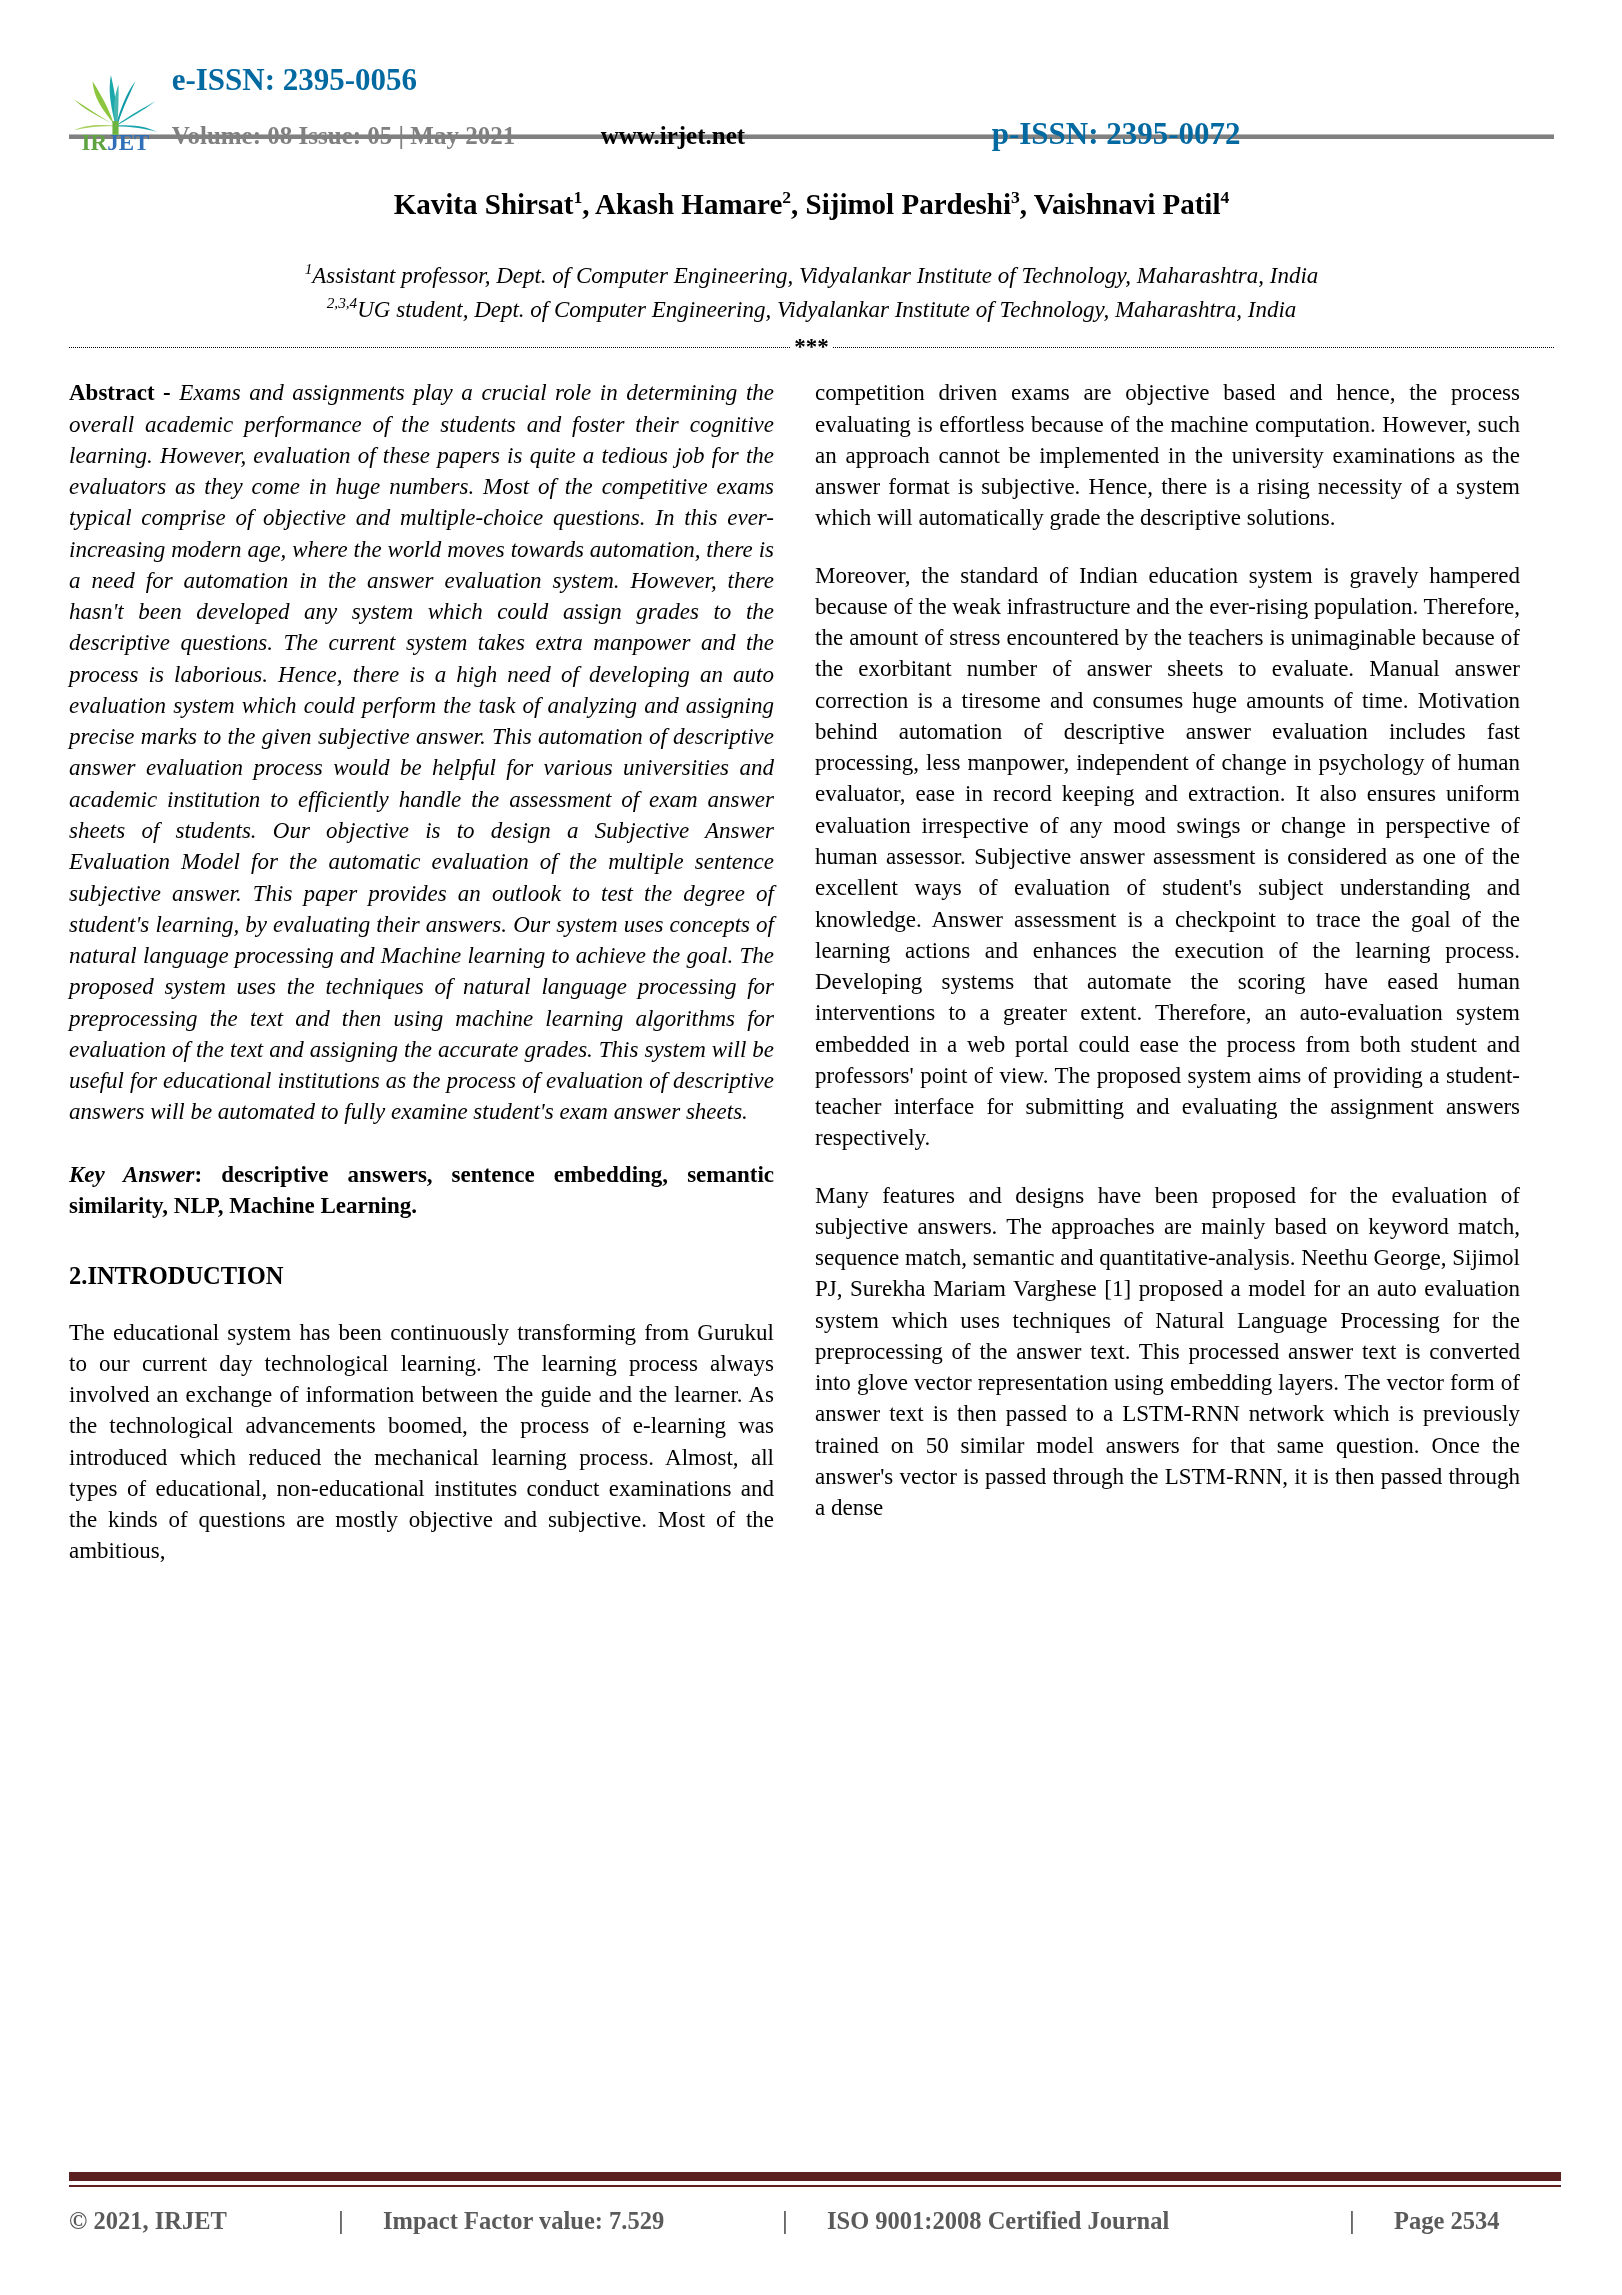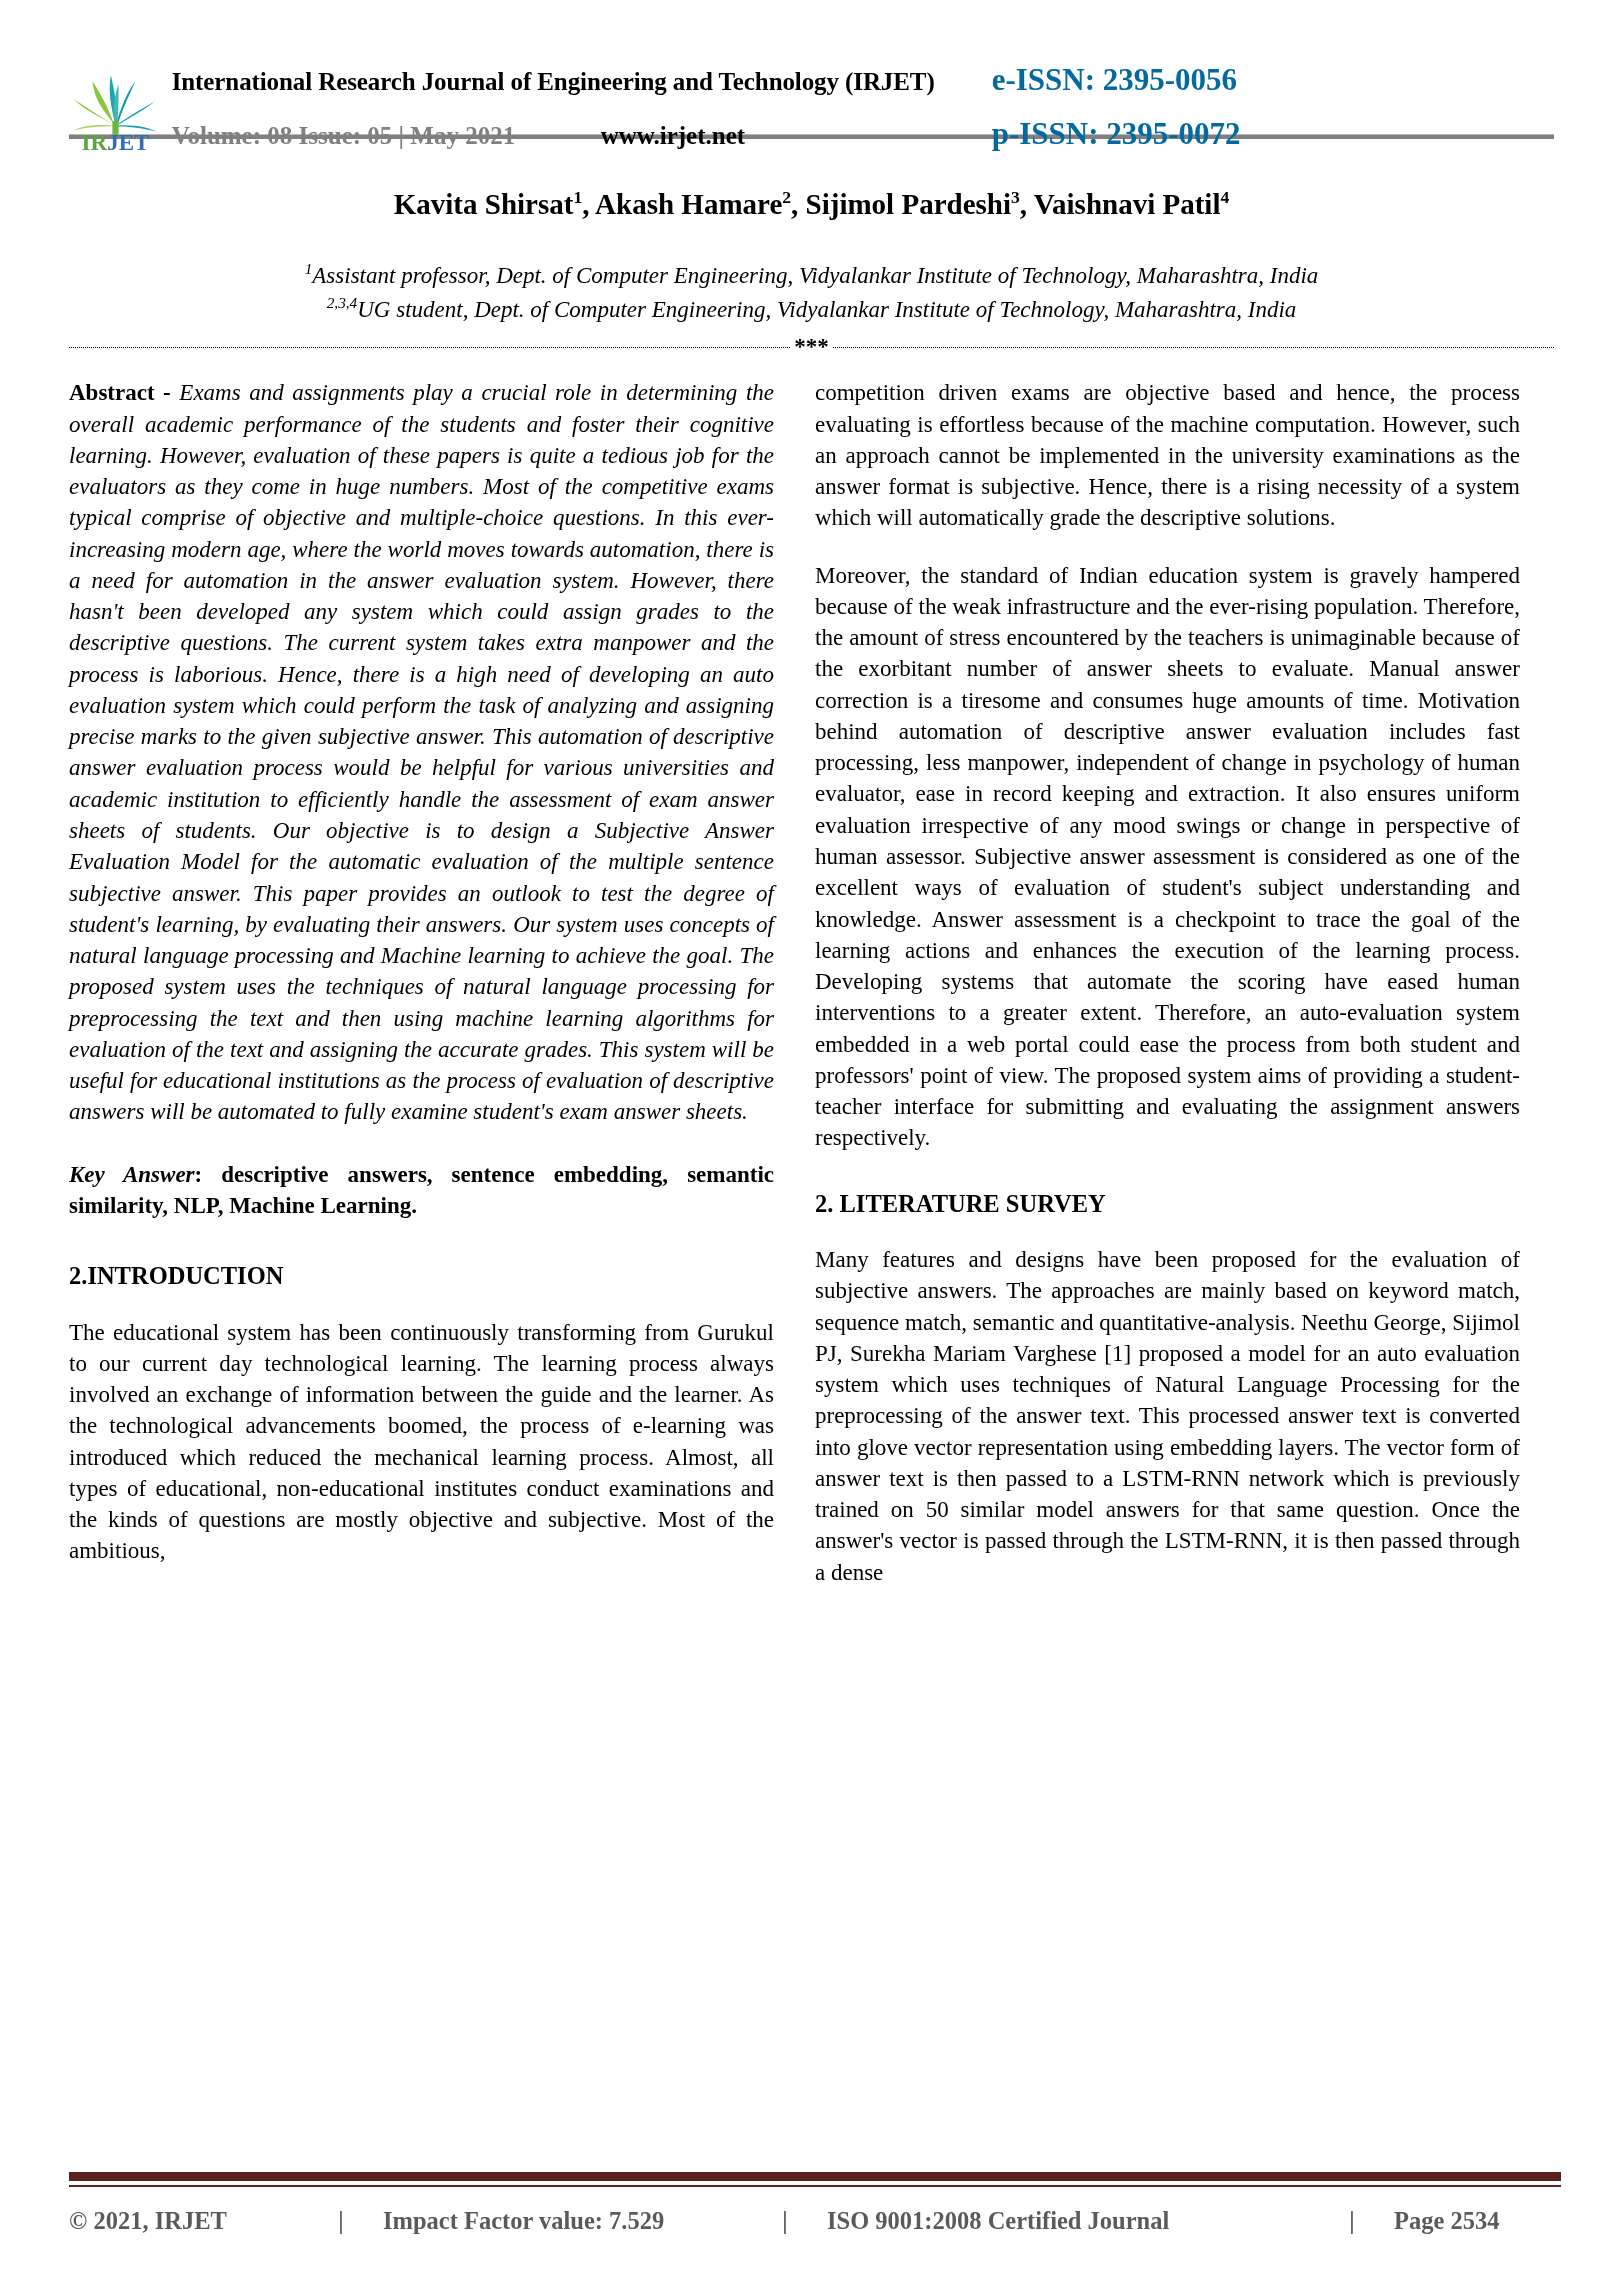--- a/index.html
+++ b/index.html
@@ -245,21 +245,20 @@
 
           <text x="54" y="128" text-anchor="middle" font-family="Liberation Serif, serif" font-size="30" font-weight="bold">
             <tspan fill="#5fa341">IR</tspan><tspan fill="#2e6fb7">J</tspan><tspan fill="#2e6fb7">ET</tspan>
           </text>
         </svg>
       </div>
     </div>
 
     <div class="masthead-text">
       <div class="mh-row r1">
-        <div class="mh-title">International Research Journal of Engineering and Technology (IRJET)</div>
         <div class="mh-issn">e-ISSN: 2395-0056</div>
       </div>
       <div class="mh-row r2">
         <div class="mh-volume">Volume: 08 Issue: 05 | May 2021</div>
         <div class="mh-web">www.irjet.net</div>
         <div class="mh-issn">p-ISSN: 2395-0072</div>
       </div>
     </div>
   </div>
 
@@ -295,21 +294,20 @@
 
       <p class="just spaced">The educational system has been continuously transforming from Gurukul to our current day technological learning. The learning process always involved an exchange of information between the guide and the learner. As the technological advancements boomed, the process of e-learning was introduced which reduced the mechanical learning process. Almost, all types of educational, non-educational institutes conduct examinations and the kinds of questions are mostly objective and subjective. Most of the ambitious,</p>
     </div>
 
     <div class="col">
 
       <p class="just">competition driven exams are objective based and hence, the process evaluating is effortless because of the machine computation. However, such an approach cannot be implemented in the university examinations as the answer format is subjective. Hence, there is a rising necessity of a system which will automatically grade the descriptive solutions.</p>
 
       <p class="just spaced">Moreover, the standard of Indian education system is gravely hampered because of the weak infrastructure and the ever-rising population. Therefore, the amount of stress encountered by the teachers is unimaginable because of the exorbitant number of answer sheets to evaluate. Manual answer correction is a tiresome and consumes huge amounts of time. Motivation behind automation of descriptive answer evaluation includes fast processing, less manpower, independent of change in psychology of human evaluator, ease in record keeping and extraction. It also ensures uniform evaluation irrespective of any mood swings or change in perspective of human assessor. Subjective answer assessment is considered as one of the excellent ways of evaluation of student's subject understanding and knowledge. Answer assessment is a checkpoint to trace the goal of the learning actions and enhances the execution of the learning process. Developing systems that automate the scoring have eased human interventions to a greater extent. Therefore, an auto-evaluation system embedded in a web portal could ease the process from both student and professors' point of view. The proposed system aims of providing a student- teacher interface for submitting and evaluating the assignment answers respectively.</p>
 
-      <h2 class="section tight">2. LITERATURE SURVEY</h2>
 
       <p class="just spaced">Many features and designs have been proposed for the evaluation of subjective answers. The approaches are mainly based on keyword match, sequence match, semantic and quantitative-analysis. Neethu George, Sijimol PJ, Surekha Mariam Varghese [1] proposed a model for an auto evaluation system which uses techniques of Natural Language Processing for the preprocessing of the answer text. This processed answer text is converted into glove vector representation using embedding layers. The vector form of answer text is then passed to a LSTM-RNN network which is previously trained on 50 similar model answers for that same question. Once the answer's vector is passed through the LSTM-RNN, it is then passed through a dense</p>
     </div>
   </div>
 
   <div class="footer-wrap">
     <div class="rule-bottom-thick"></div>
     <div class="rule-bottom-gap"></div>
     <div class="rule-bottom-thin"></div>
     <div class="footer-row">

